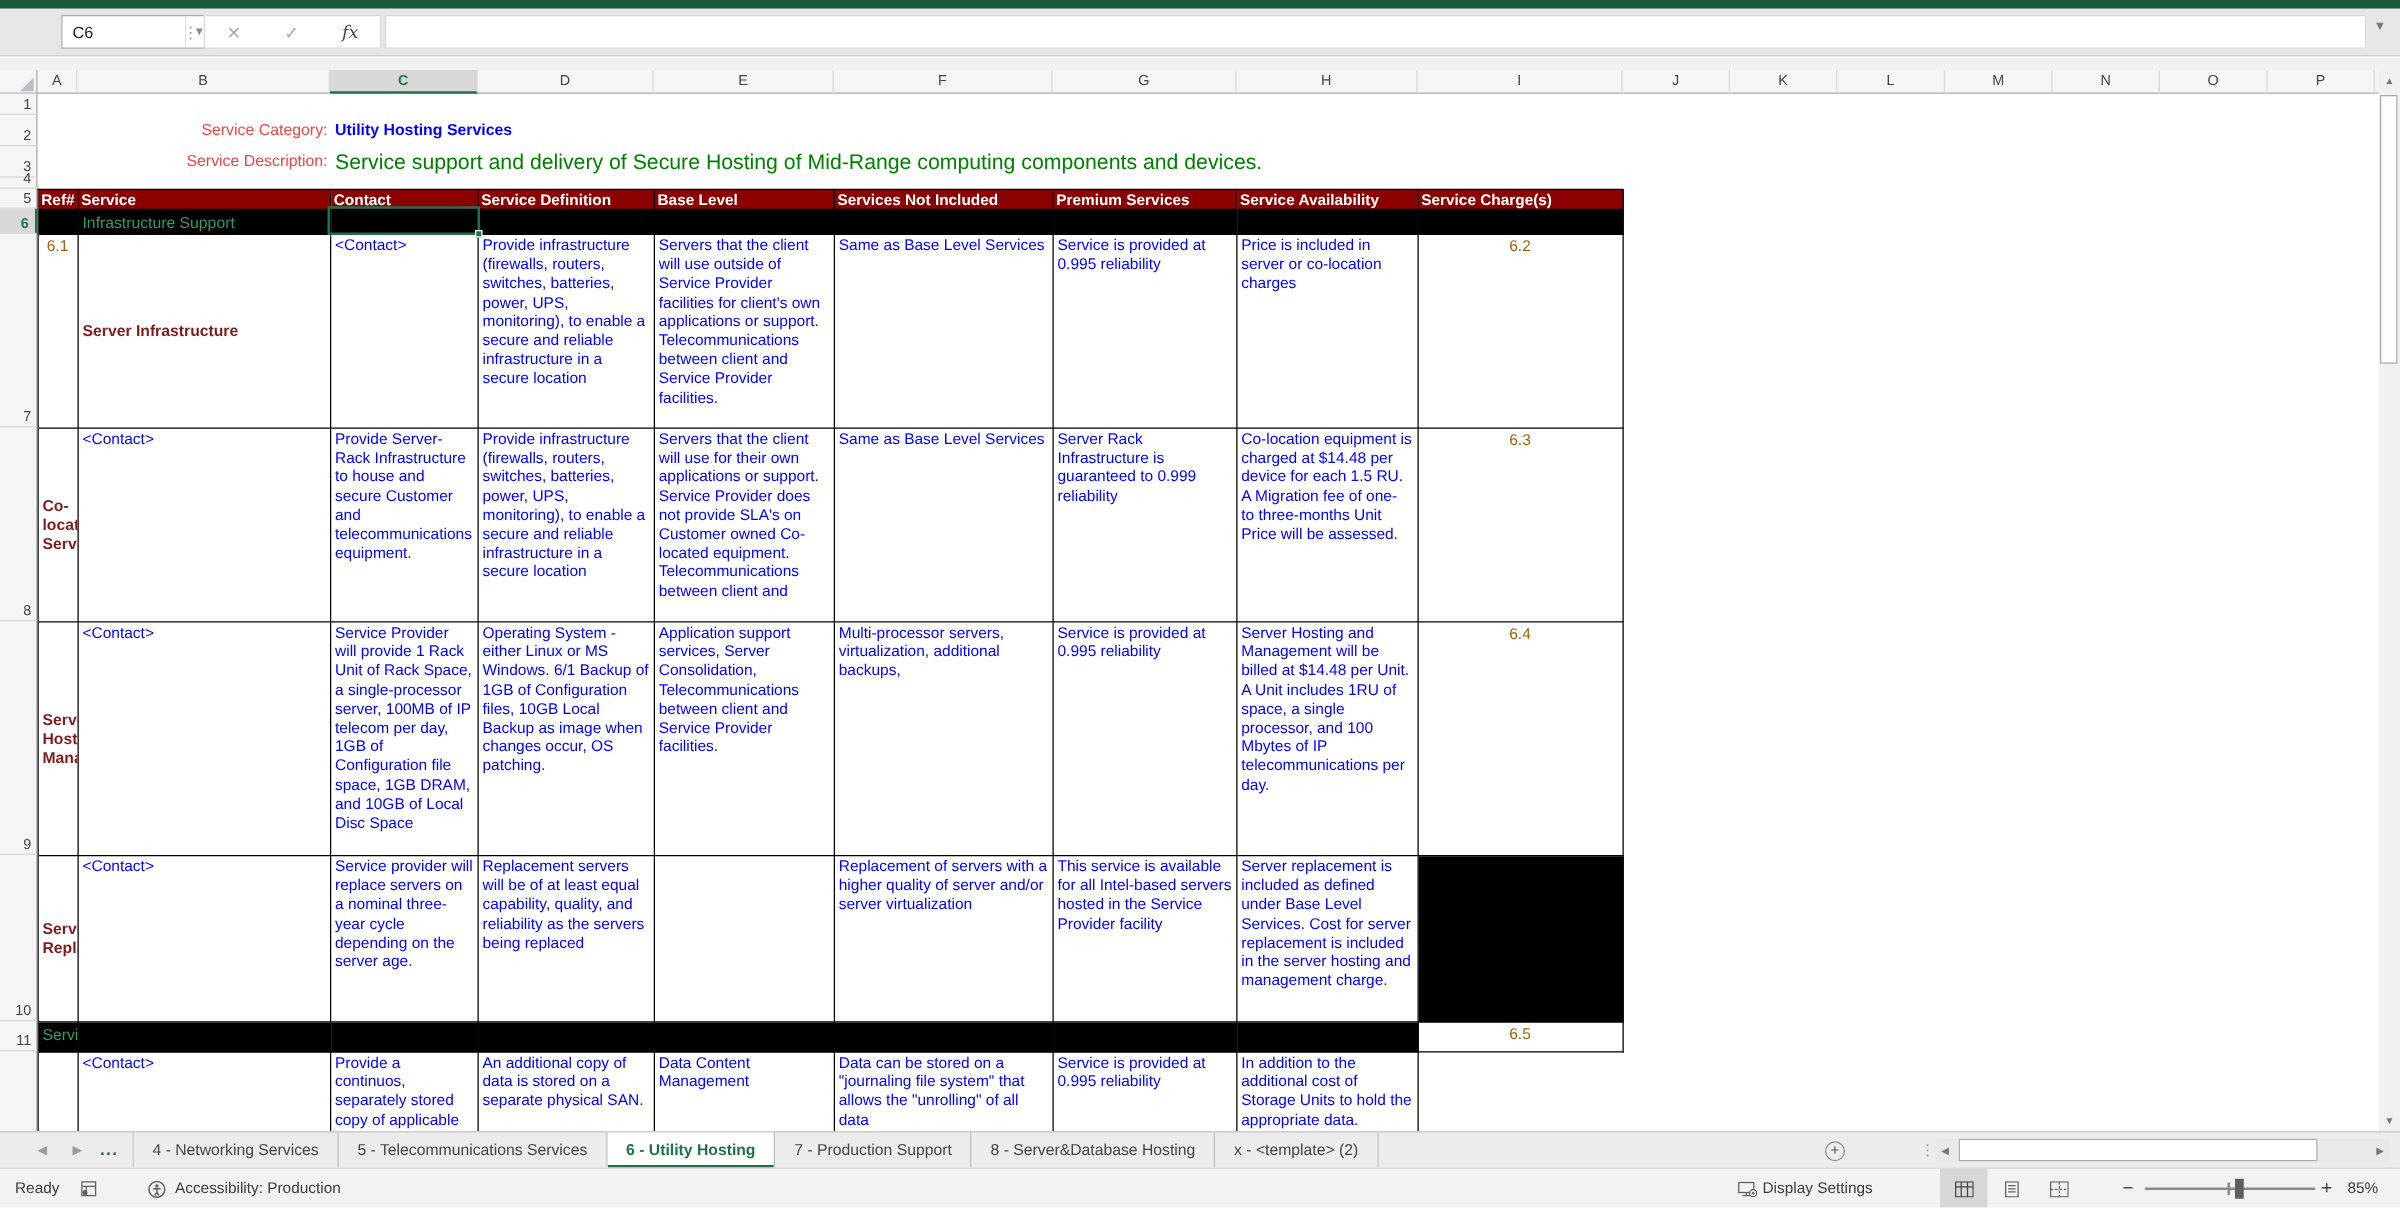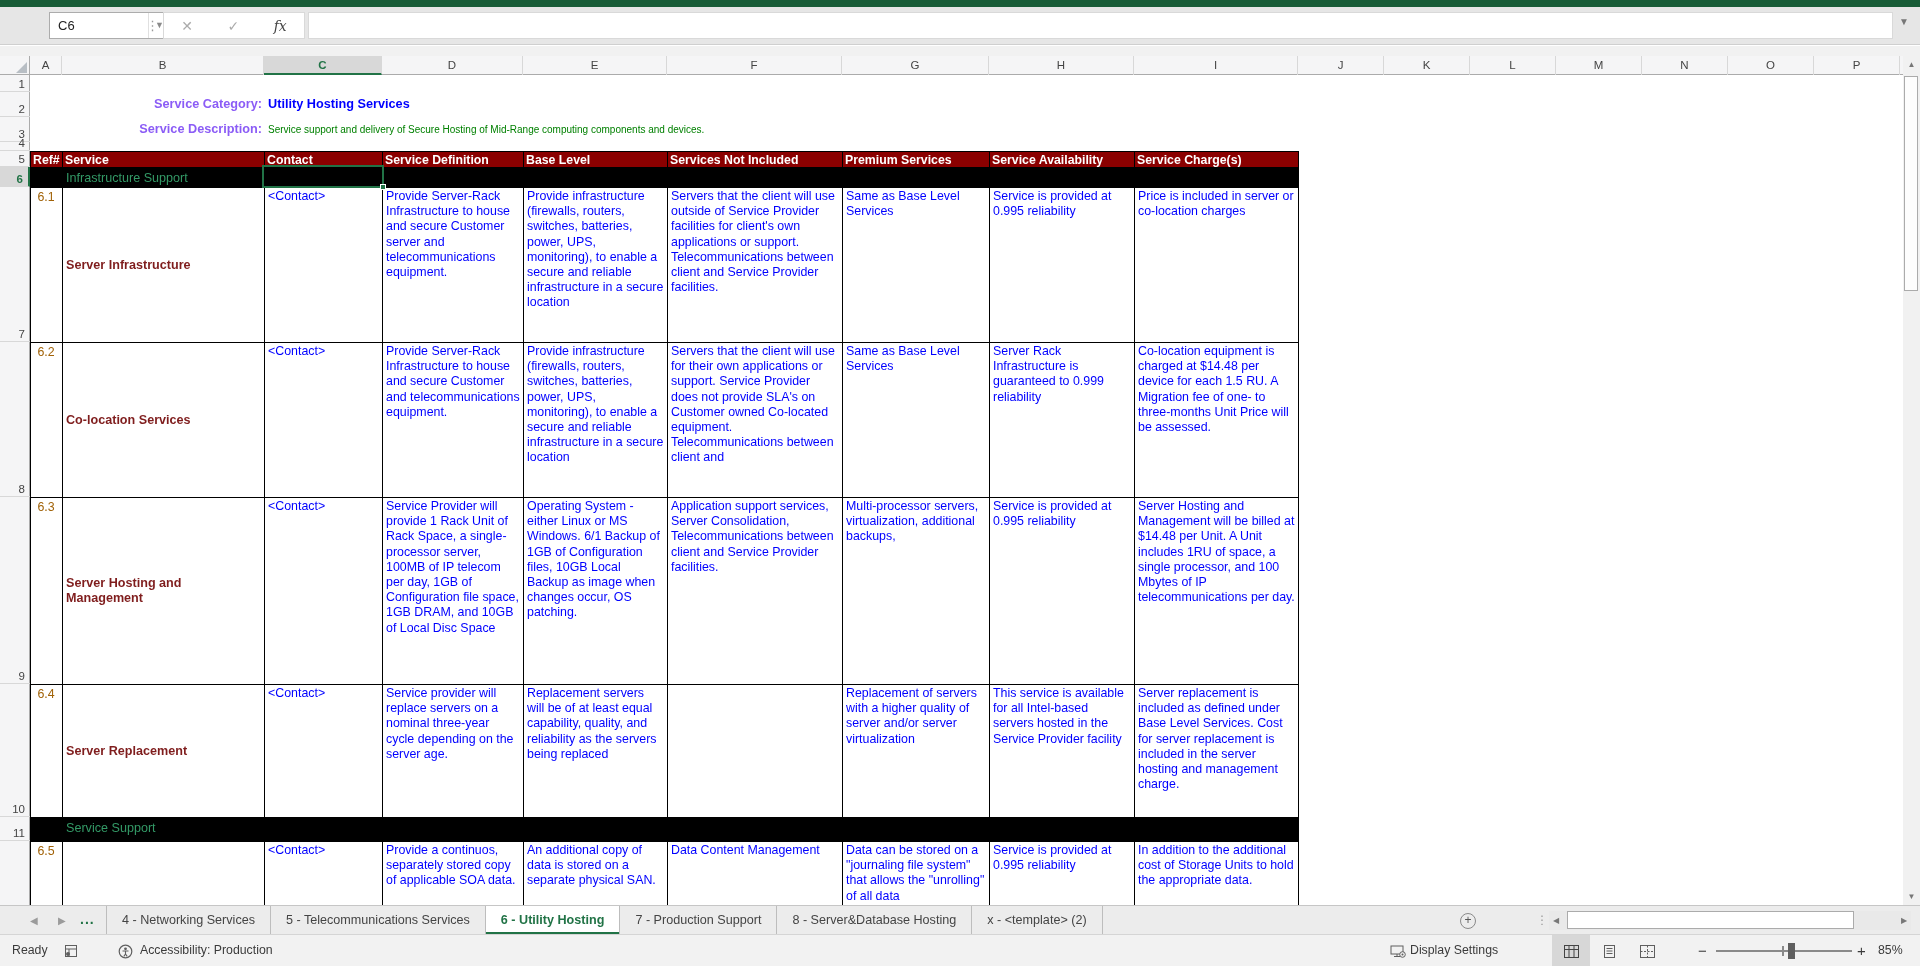--- a/index.html
+++ b/index.html
@@ -42,24 +42,24 @@
 
   .rowheads { position: absolute; left: 0; top: 19px; width: 30px; height: 830px;
               background: #F5F5F6; border-right: 1px solid #ABABAB; }
   .rh { position: absolute; left: 0; width: 30px; border-bottom: 1px solid #D8D8D8;
         display: flex; align-items: flex-end; justify-content: flex-end;
         padding: 0 5px 1px 0; font-size: 11.5px; color: #444; }
   .rh.sel { background: #D8D8D8; color: #217346; font-weight: bold; border-right: 2px solid #217346; }
 
   
   .cat-label, .desc-label { position: absolute; left: 62px; width: 200px; height: 25px;
-        text-align: right; font-weight: bold; font-size: 12.7px; color: #8b5cf6; line-height: 25px; white-space: nowrap; }
+        text-align: right; font-weight: normal; font-size: 12.7px; color: #ef4444; line-height: 25px; white-space: nowrap; }
   .cat-value { position: absolute; left: 268px; height: 25px; font-weight: bold; font-size: 12.7px;
         color: #0000FF; line-height: 25px; white-space: nowrap; }
-  .desc-value { position: absolute; left: 268px; height: 25px; font-size: 10px;
+  .desc-value { position: absolute; left: 268px; height: 25px; font-size: 17px;
         color: #008000; line-height: 25px; white-space: nowrap; }
 
   
   .stable { position: absolute; left: 30px; top: 95px;
             display: grid;
             grid-template-columns: 32px 202px 118px 141px 144px 175px 147px 145px 164px;
             grid-template-rows: 16px 20px 155px 155px 187px 133px 24px 64px;
             border-top: 1px solid #000; border-left: 1px solid #000; background: #fff; }
   .tc { border-right: 1px solid #000; border-bottom: 1px solid #000; overflow: hidden;
         font-size: 12.4px; line-height: 15.2px; padding: 1px 3px; }
@@ -205,21 +205,20 @@
       <div class="tc bandc"></div>
       <div class="tc bandc"></div>
       <div class="tc bandc"></div>
       <div class="tc bandc"></div>
       <div class="tc bandc"></div>
       <div class="tc bandc"></div>
 
       <div class="tc ref">6.1</div>
       <div class="tc svc">Server Infrastructure</div>
       <div class="tc blue">&lt;Contact&gt;</div>
-      <div class="tc blue">Provide Server-Rack Infrastructure to house and secure Customer server and telecommunications equipment.</div>
       <div class="tc blue">Provide infrastructure (firewalls, routers, switches, batteries, power, UPS, monitoring), to enable a secure and reliable infrastructure in a secure location</div>
       <div class="tc blue">Servers that the client will use outside of Service Provider facilities for client's own applications or support. Telecommunications between client and Service Provider facilities.</div>
       <div class="tc blue">Same as Base Level Services</div>
       <div class="tc blue">Service is provided at 0.995 reliability</div>
       <div class="tc blue">Price is included in server or co-location charges</div>
 
       <div class="tc ref">6.2</div>
       <div class="tc svc">Co-location Services</div>
       <div class="tc blue">&lt;Contact&gt;</div>
       <div class="tc blue">Provide Server-Rack Infrastructure to house and secure Customer and telecommunications equipment.</div>

